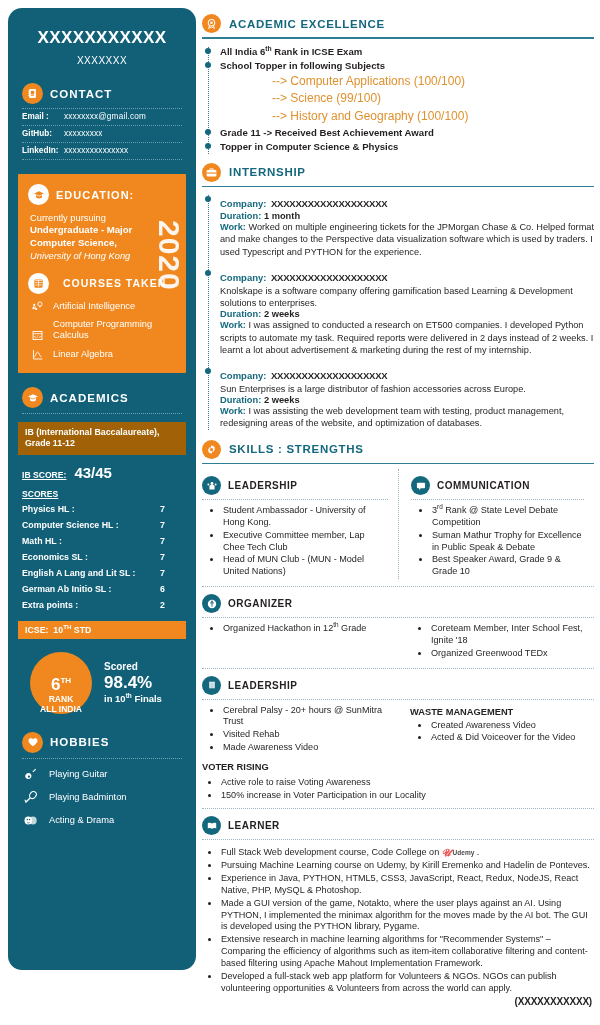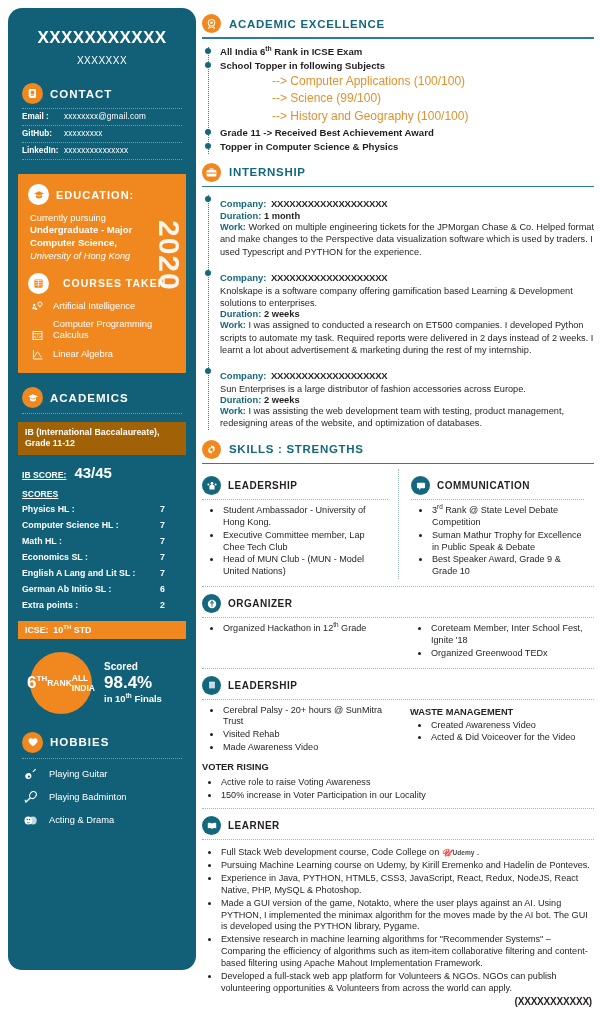--- a/index.html
+++ b/index.html
@@ -112,22 +112,22 @@
   .score-row .sn { flex: 1 1 auto; padding-right: 6px; }
   .score-row .sv { width: 22px; flex: 0 0 22px; text-align: left; }
 
   .icse-bar {
     margin: 10px 10px 0 10px; background: #F0881F; color: #fff;
     font-size: 8.8px; font-weight: bold; padding: 4px 7px;
   }
   .rank-wrap { display: flex; align-items: center; gap: 12px; margin: 13px 0 0 22px; }
   .rank-circle {
     width: 62px; height: 62px; border-radius: 50%; background: #F0881F;
-    color: #fff; display: flex; flex-direction: row;
-    align-items: center; justify-content: center; flex: 0 0 62px;
+    color: #fff; display: flex; flex-direction: column;
+    align-items: center; justify-content: flex-end; flex: 0 0 62px;
   }
   .rank-circle .r1 { font-size: 17px; font-weight: bold; line-height: 1; }
   .rank-circle .r1 sup { font-size: 8px; }
   .rank-circle .r2 { font-size: 8.5px; font-weight: bold; margin-top: 1px; }
   .rank-circle .r3 { font-size: 8.5px; font-weight: bold; }
   .rank-text { color: #fff; line-height: 1.15; }
   .rank-text .t1 { font-size: 10px; font-weight: bold; }
   .rank-text .t2 { font-size: 17px; font-weight: bold; margin: 1px 0; }
   .rank-text .t3 { font-size: 9.5px; font-weight: bold; }
   .rank-text .t3 sup { font-size: 6.5px; }

